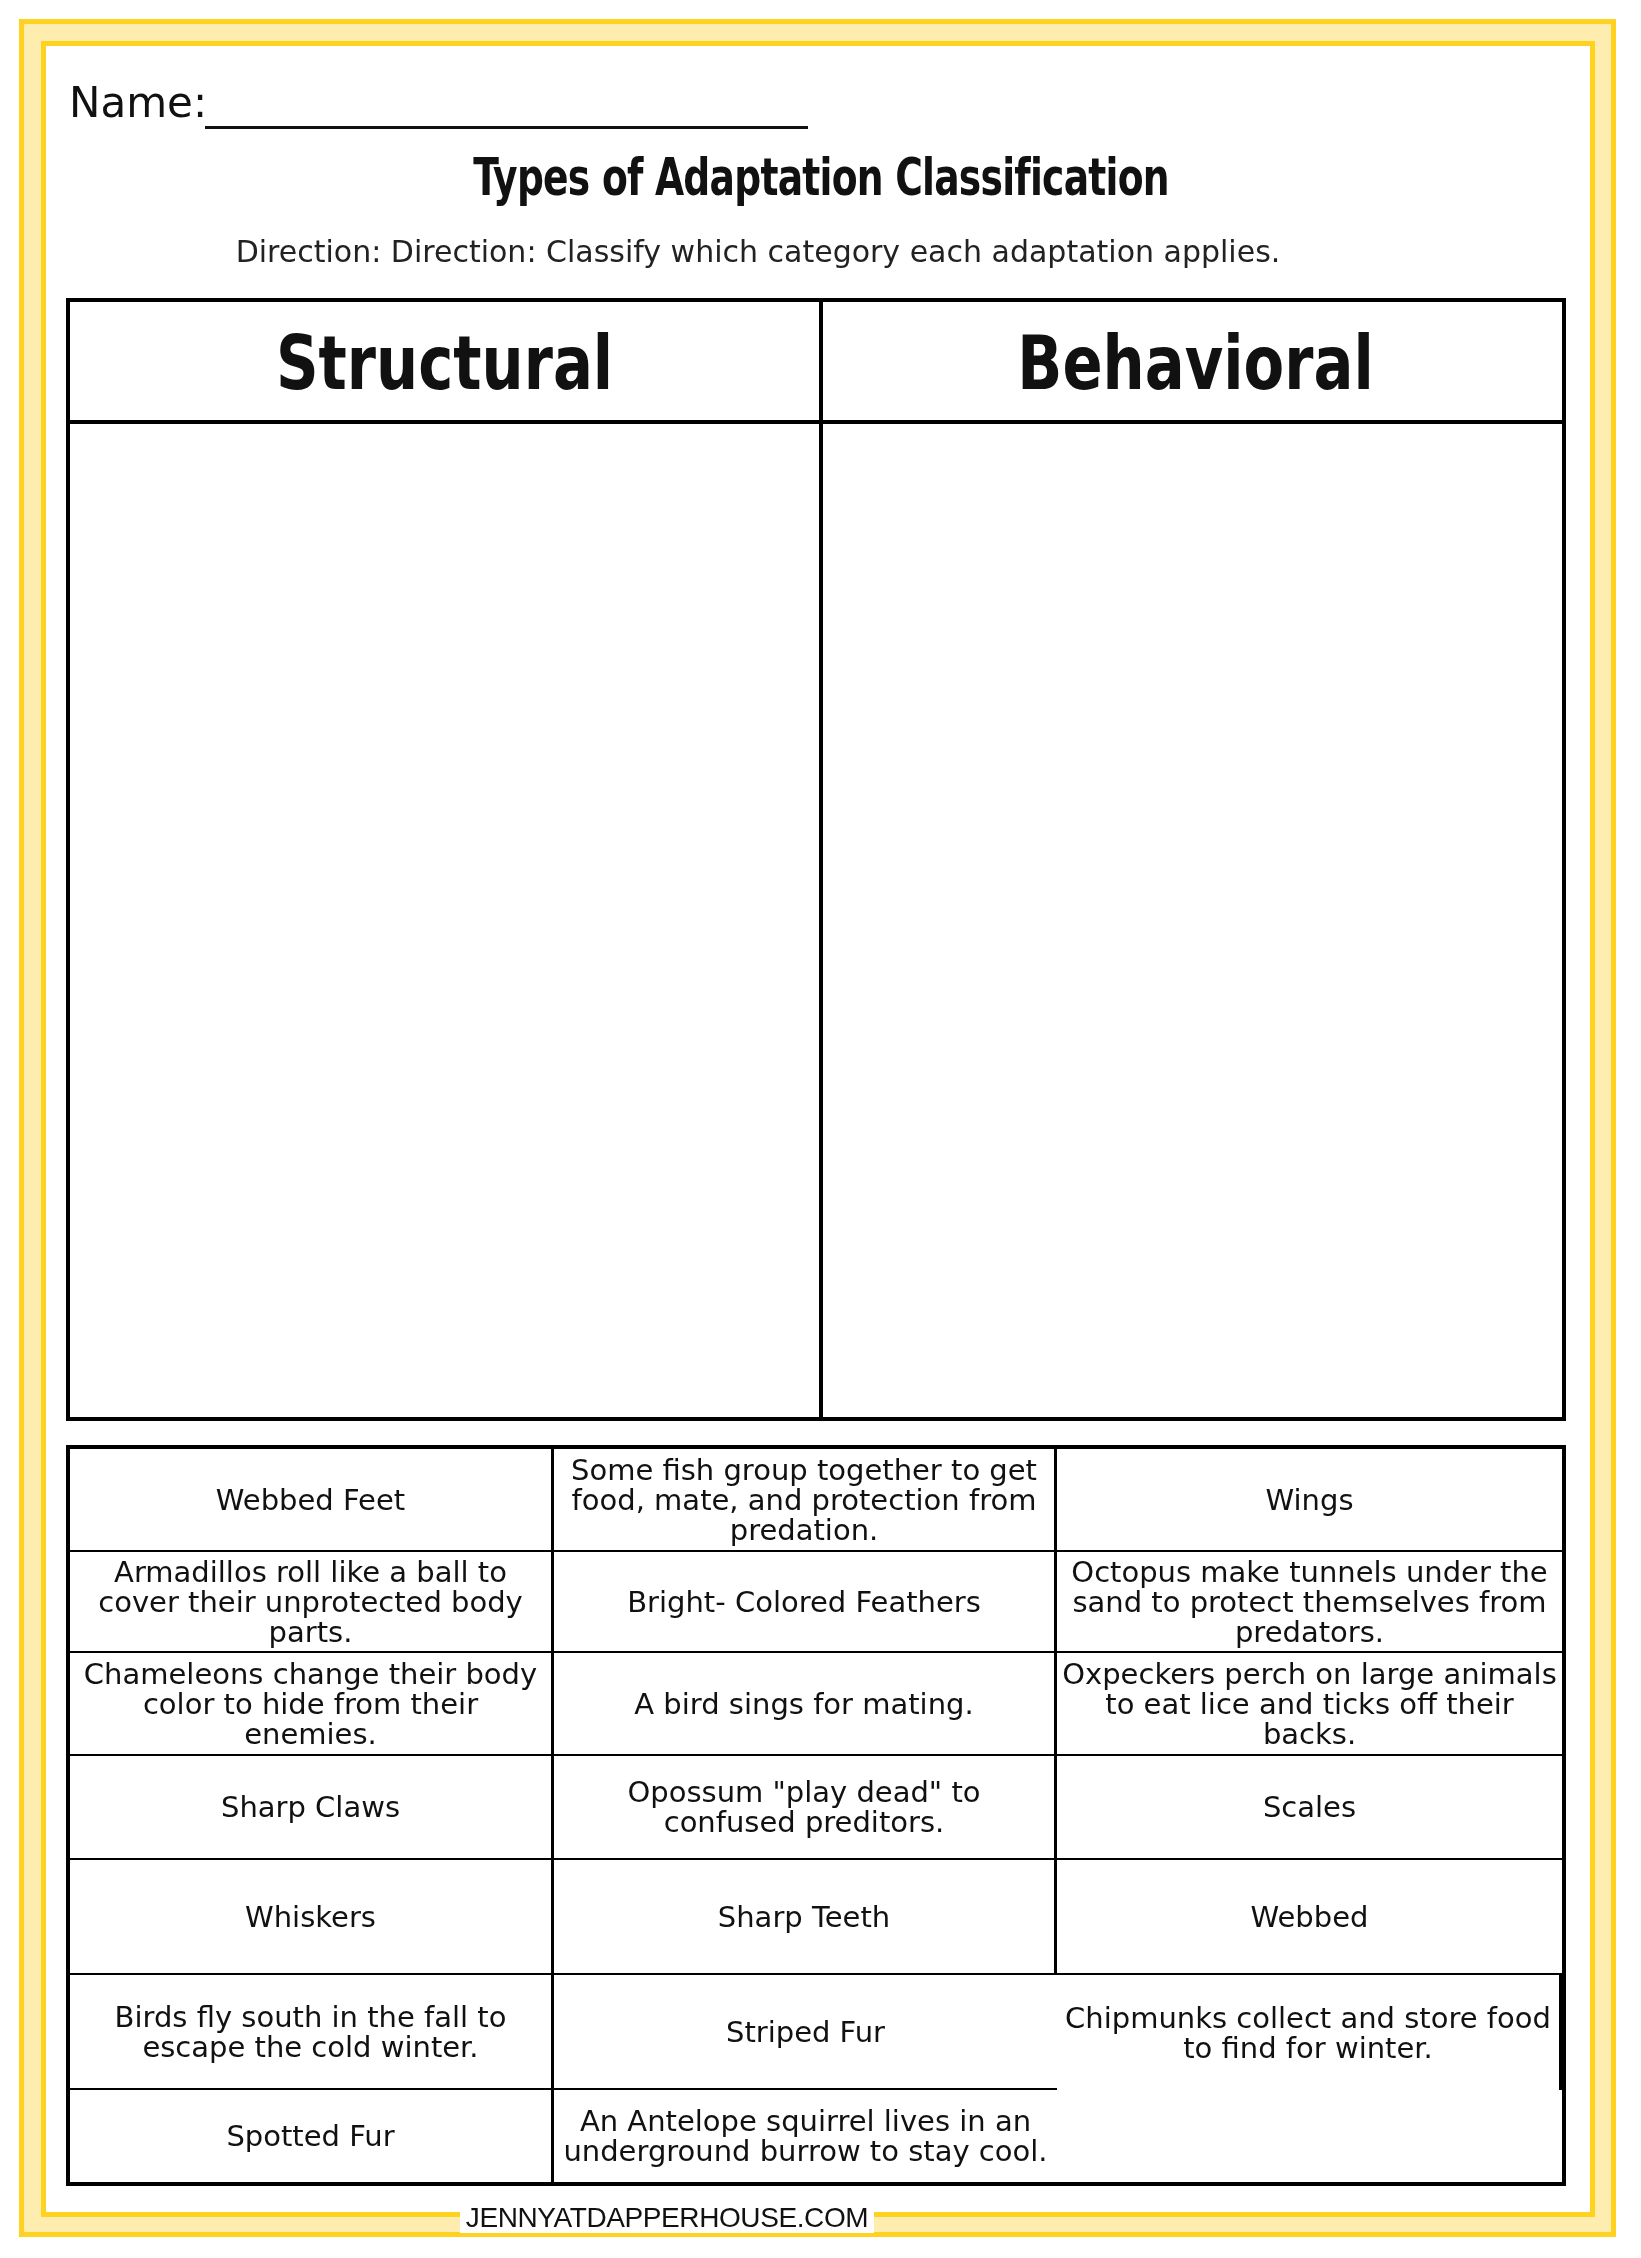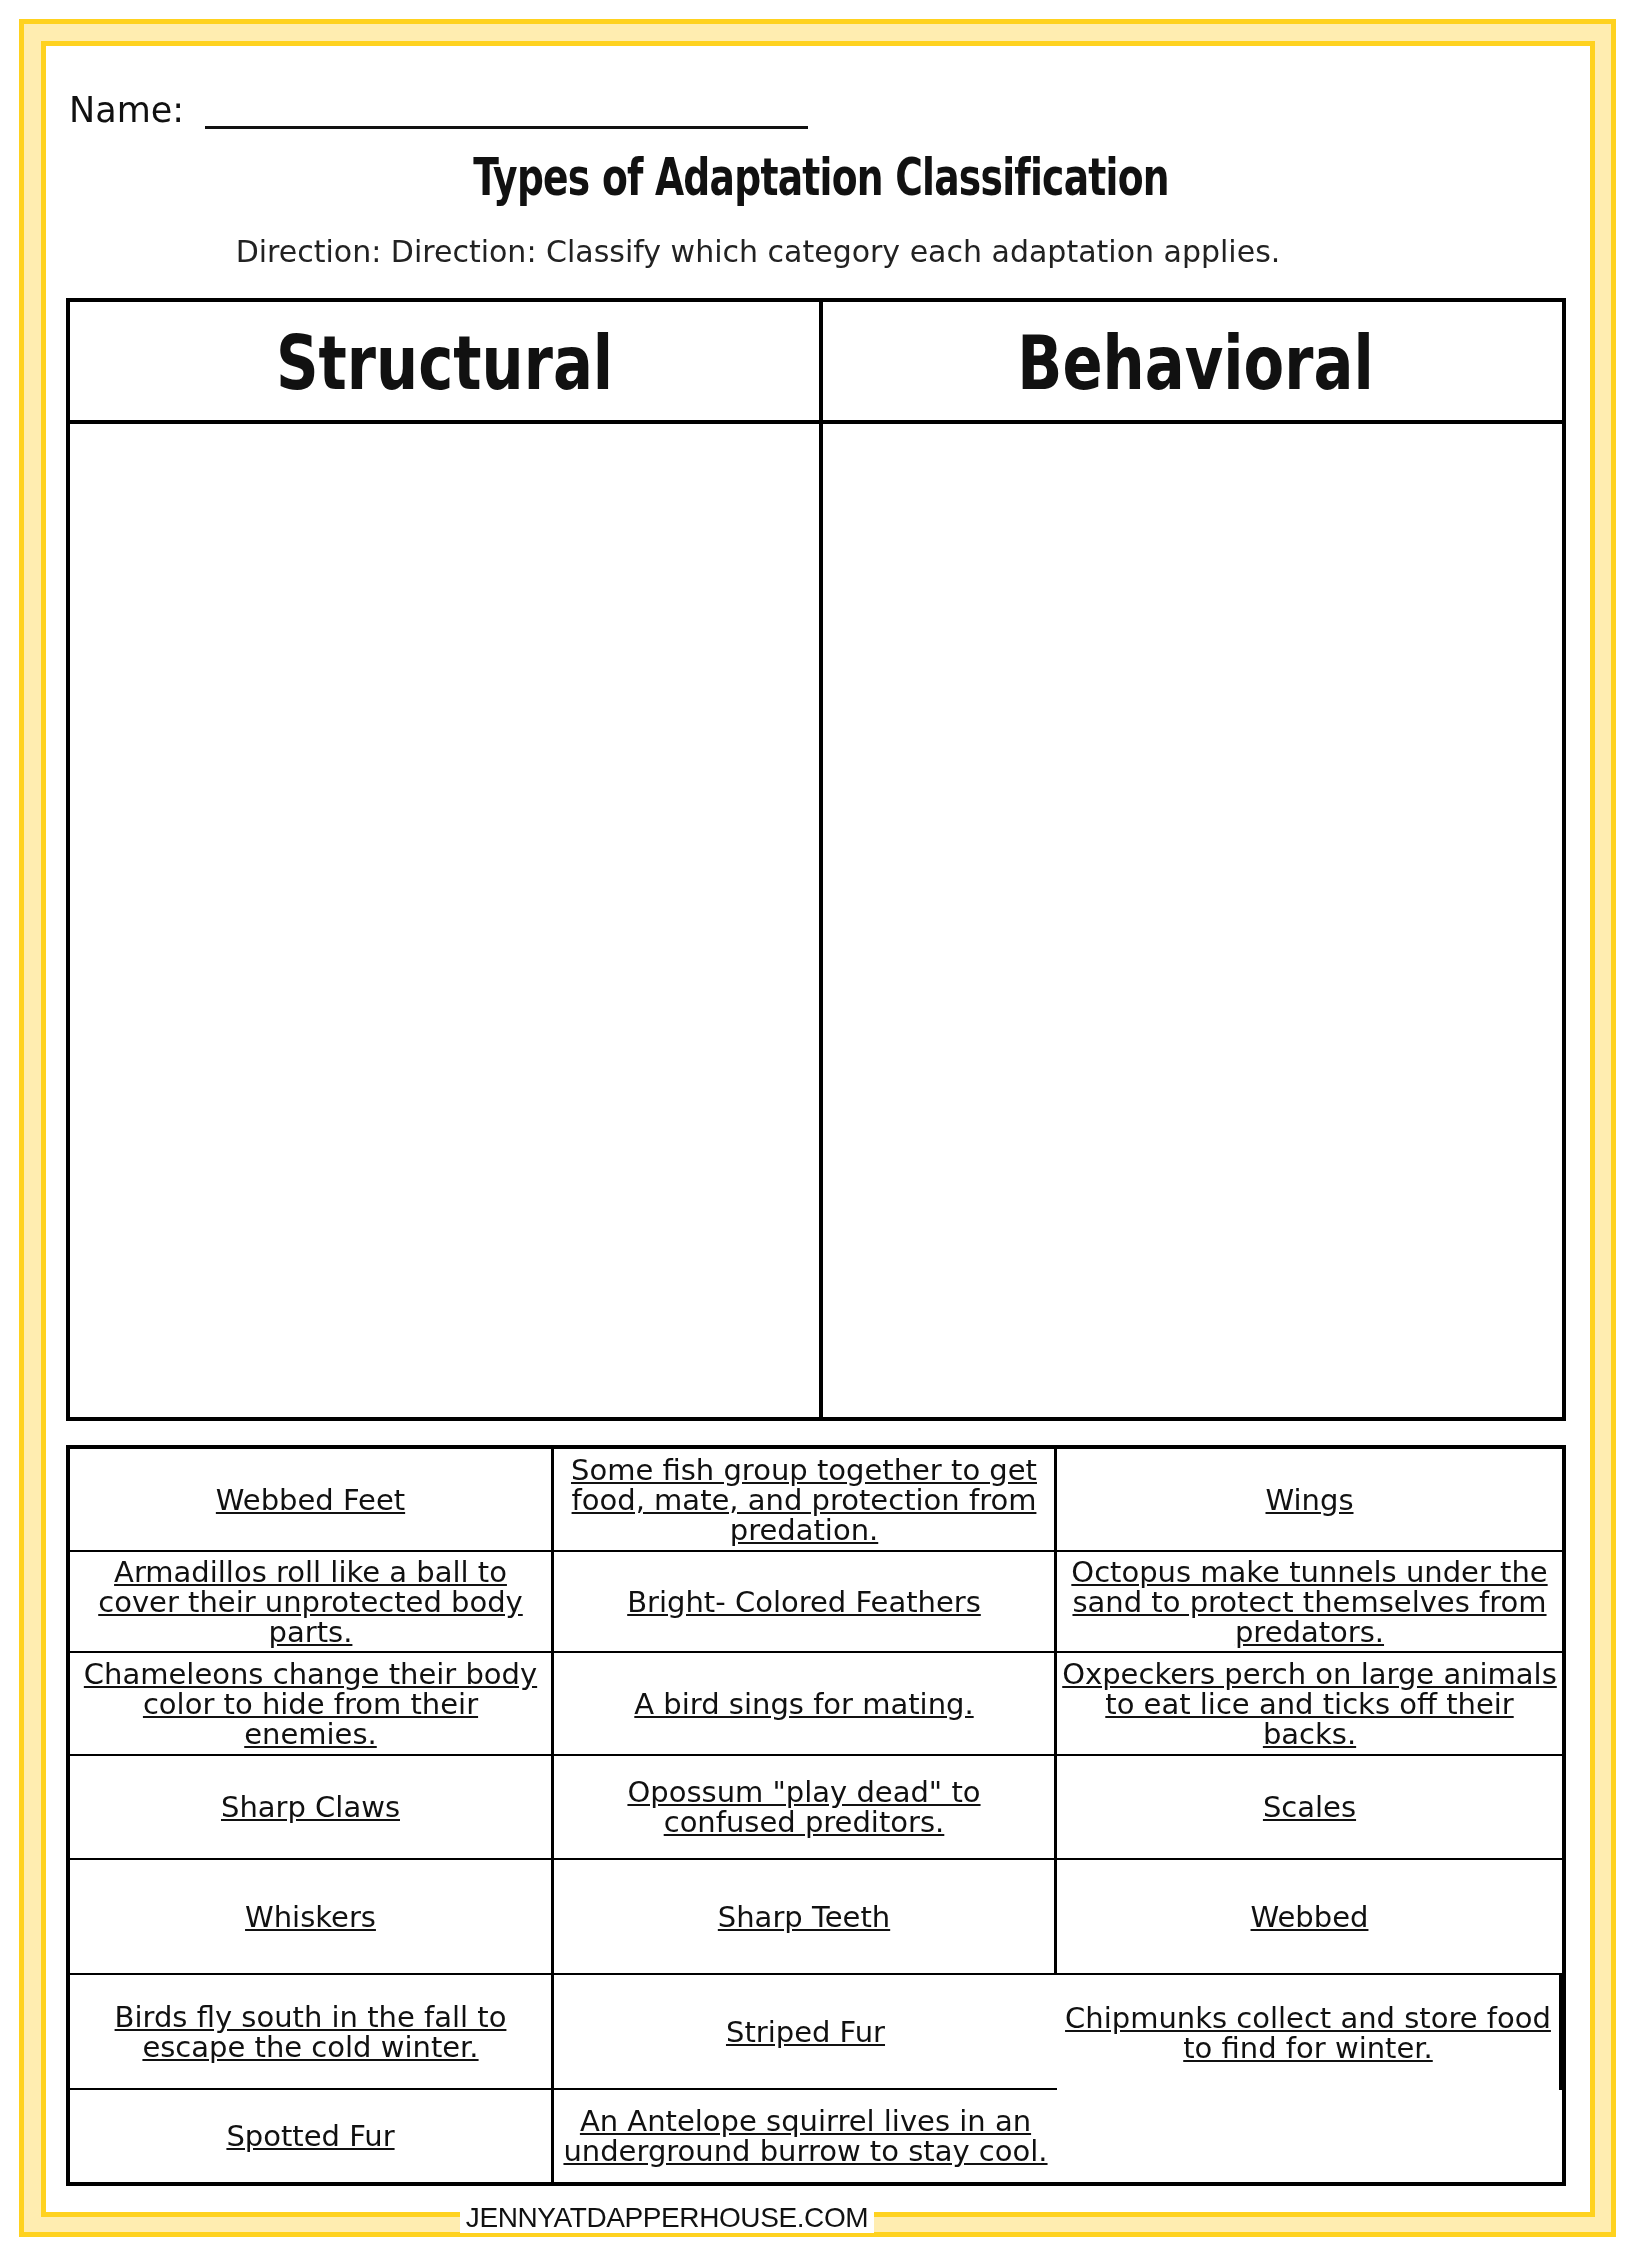--- a/index.html
+++ b/index.html
@@ -5,21 +5,21 @@
   html, body { margin: 0; padding: 0; background: #ffffff; }
   body { width: 1642px; height: 2258px; position: relative; overflow: hidden;
          font-family: "DejaVu Sans", sans-serif; color: #111; }
 
   
   .frame-outer { position: absolute; left: 19.4px; top: 19.4px; width: 1597px; height: 2218px;
                  box-sizing: border-box; border: 5.3px solid #FFD21F; background: #FFEDB0; }
   .frame-inner { position: absolute; left: 41px; top: 41px; width: 1554px; height: 2176px;
                  box-sizing: border-box; border: 5.3px solid #FFD21F; background: #ffffff; }
 
-  .name-row { position: absolute; left: 69px; top: 78px; font-size: 35px; margin-top: 12px; }
+  .name-row { position: absolute; left: 69px; top: 78px; font-size: 42px; }
   .name-line { position: absolute; left: 205px; top: 126px; width: 603px; height: 2.6px; background: #111; }
 
   .title { position: absolute; left: 0; width: 1642px; top: 148px; text-align: center;
            font-family: "DejaVu Sans Condensed", "DejaVu Sans", sans-serif; font-weight: bold;
            font-size: 51px; letter-spacing: -0.9px; transform: scaleX(0.82); }
   .direction { position: absolute; left: 0; width: 1516px; top: 234px; text-align: center;
                font-size: 30px; color: #222; }
 
   
   .sort-table { position: absolute; left: 66px; top: 298px; width: 1500px; height: 1123px;
@@ -32,21 +32,21 @@
   .sort-col-head.left { left: 0; }
   .sort-col-head.right { left: 751px; }
   .sort-body { position: absolute; top: 122px; width: 747px; bottom: 0; }
   .sort-body.left { left: 0; }
   .sort-body.right { left: 753px; width: 738px; }
 
   
   .cards { position: absolute; left: 66px; top: 1445px; width: 1500px; height: 741px;
            box-sizing: border-box; border: 4.4px solid #000;
            display: grid; grid-template-columns: 484px 503px 1fr;
-           grid-template-rows: 103px 101px 103px 104px 115px 115px 1fr; text-decoration: underline; }
+           grid-template-rows: 103px 101px 103px 104px 115px 115px 1fr; }
   .card { box-sizing: border-box; border-right: 3.5px solid #000; border-bottom: 2.6px solid #000;
           display: flex; align-items: center; justify-content: center; text-align: center;
           font-size: 29px; line-height: 30px; padding: 0 3.5px; color: #111; }
   .card.col3 { border-right: none; }
   .card.last-row { border-bottom: none; }
 
   .footer-text { position: absolute; left: 16px; width: 1302px; top: 2202px; text-align: center; }
   .footer-text span { background: #ffffff; padding: 0 5.3px; font-family: "Liberation Sans Narrow", "Liberation Sans", sans-serif;
                       font-size: 28px; letter-spacing: -0.4px; color: #111; }
 </style>

